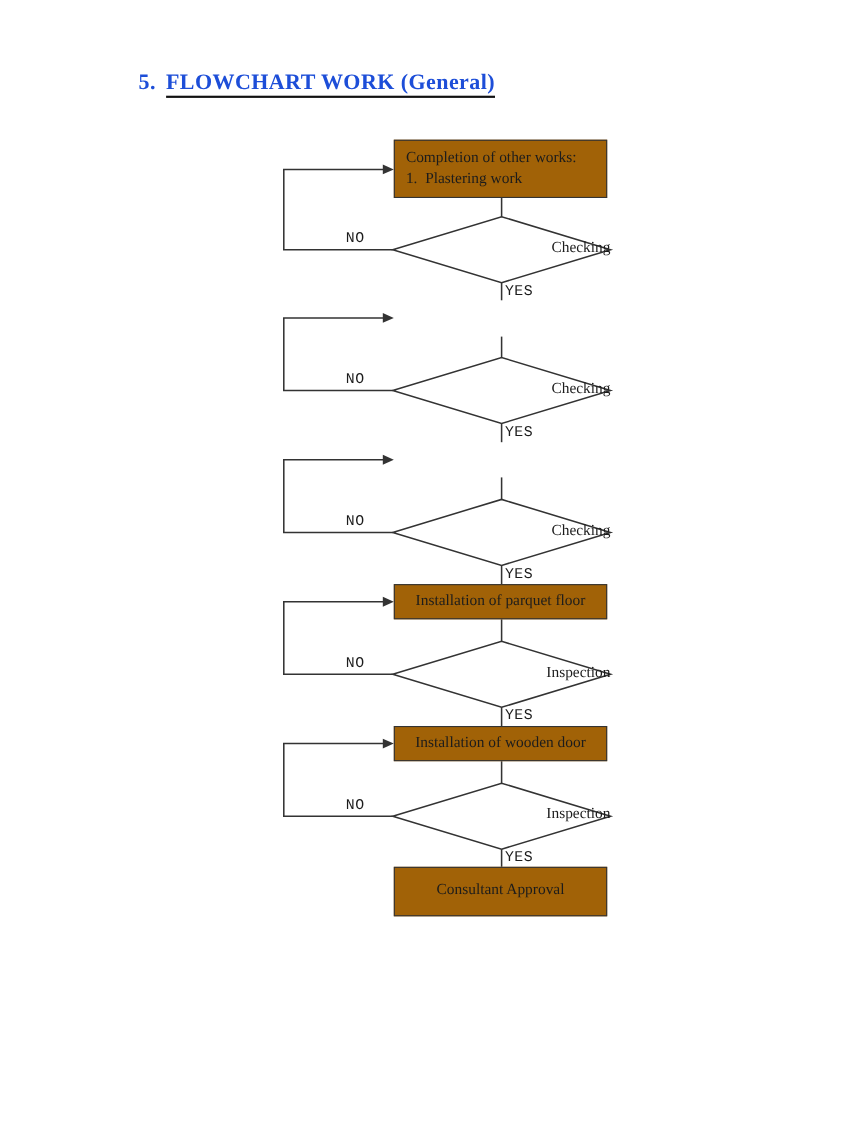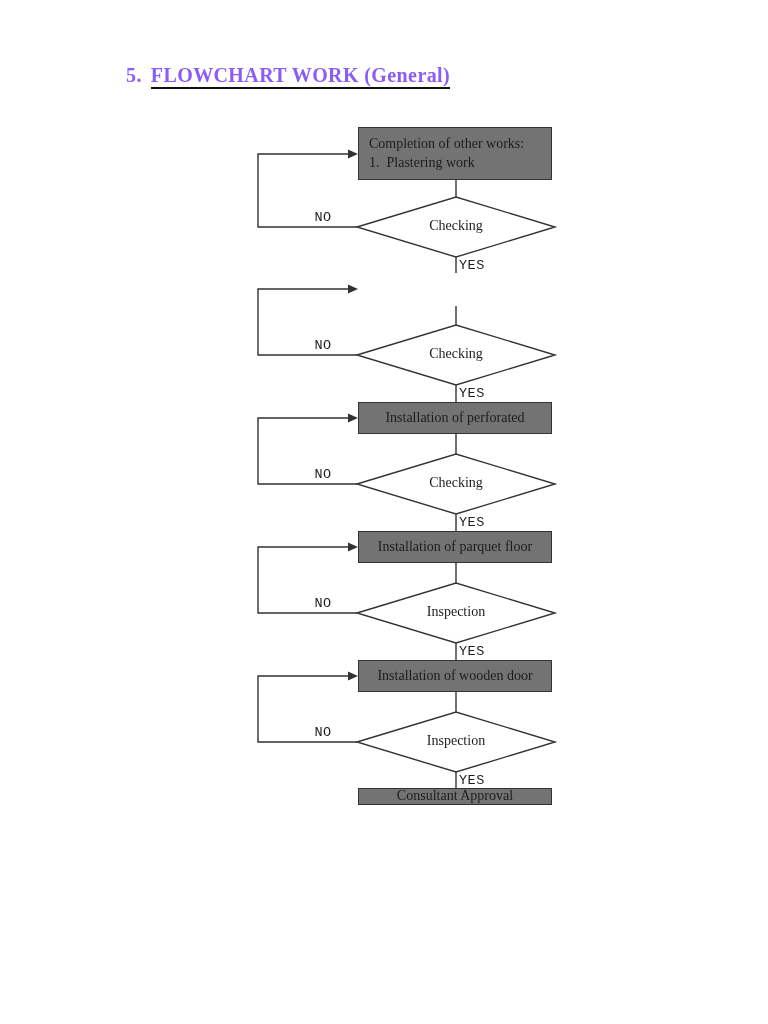--- a/index.html
+++ b/index.html
@@ -4,40 +4,40 @@
 <style>
   html, body { margin:0; padding:0; background:#ffffff; }
   .page {
     position:relative; width:768px; height:1024px;
     background:#ffffff; overflow:hidden;
     font-family:"Liberation Serif", serif;
     color:#1c1c1c;
   }
   .title {
     position:absolute; left:126px; top:64px;
-    font-size:20px; font-weight:bold; color:#8b5cf6;
+    font-size:20px; font-weight:bold; color:#1d4ed8;
     letter-spacing:0.4px; white-space:nowrap;
   }
   .title .num { margin-right:9px; }
   .title .u { border-bottom:2px solid #111; padding-bottom:1px; }
   .canvas { position:absolute; left:0; top:0; }
   .box {
     position:absolute; left:358px; width:194px;
-    border:1.5px solid #333; background:#737373;
+    border:1.5px solid #333; background:#a16207;
     box-sizing:border-box;
     display:flex; align-items:center; justify-content:center;
     font-size:14px; line-height:1.35; text-align:center;
   }
   .box.multi {
     flex-direction:column; align-items:flex-start; justify-content:center;
     padding-left:10px; text-align:left;
   }
   .pre { white-space:pre; }
   .dlabel {
-    position:absolute; left:357px; width:198px; text-align:center;
+    position:absolute; left:357px; width:198px; text-align:right;
     font-size:14px;
   }
   .mono {
     position:absolute;
     font-family:"Liberation Mono", "DejaVu Sans Mono", monospace;
     font-size:13.5px; color:#1c1c1c; letter-spacing:0.5px;
   }
   .no-lab { left:308px; width:30px; text-align:center; }
   .yes-lab { left:459px;text-align:right; }
 </style>
@@ -87,24 +87,23 @@
       <polygon points="348,413.5 358,418 348,422.5"></polygon>
       <polygon points="348,542.5 358,547 348,551.5"></polygon>
       <polygon points="348,671.5 358,676 348,680.5"></polygon>
     </g>
   </svg>
 
   <div class="box multi" style="top:127px;height:53px">
     <div>Completion of other works:</div>
     <div class="pre">1.  Plastering work</div>
   </div>
-  <div class="box" style="top:402px;height:32px">Installation of perforated</div>
   <div class="box" style="top:660px;height:32px">Installation of wooden door</div>
   <div class="box" style="top:531px;height:32px">Installation of parquet floor</div>
-  <div class="box" style="top:788px;height:17px">Consultant Approval</div>
+  <div class="box" style="top:788px;height:45px">Consultant Approval</div>
 
   <div class="dlabel" style="top:218px">Checking</div>
   <div class="dlabel" style="top:346px">Checking</div>
   <div class="dlabel" style="top:475px">Checking</div>
   <div class="dlabel" style="top:604px">Inspection</div>
   <div class="dlabel" style="top:733px">Inspection</div>
 
   <span class="mono no-lab" style="top:210px">NO</span>
   <span class="mono no-lab" style="top:338px">NO</span>
   <span class="mono no-lab" style="top:467px">NO</span>

